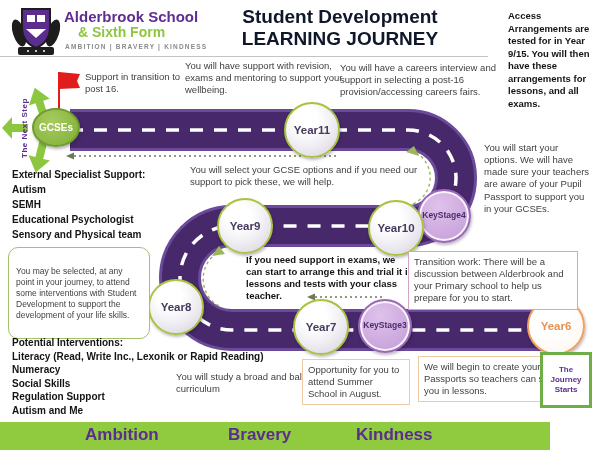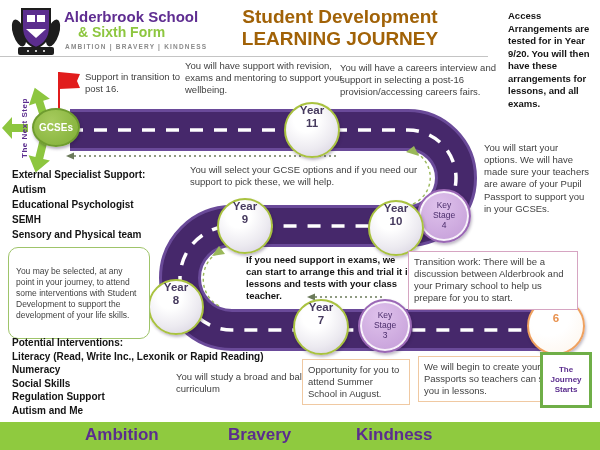--- a/index.html
+++ b/index.html
@@ -3,64 +3,64 @@
 <meta charset="utf-8">
 <style>
   * { margin:0; padding:0; box-sizing:border-box; }
   body { font-family:"Liberation Sans", sans-serif; background:#fff; }
   .canvas { position:relative; width:600px; height:450px; background:#fff; overflow:hidden; }
 
   
   .school-name  { position:absolute; left:64px; top:8px;  font-size:15px; font-weight:bold; color:#5f2d91; }
   .school-sub   { position:absolute; left:78px; top:24px; font-size:14px; font-weight:bold; color:#8dc63f; }
   .school-tag   { position:absolute; left:65px; top:43px; font-size:6.5px; color:#8a8a8a; letter-spacing:1.2px; font-weight:bold; }
-  .title        { position:absolute; left:200px; top:6px; width:280px; text-align:center; color:#a16207; font-weight:bold; font-size:19px; line-height:22px; }
+  .title        { position:absolute; left:200px; top:6px; width:280px; text-align:center; color:#0f172a; font-weight:bold; font-size:19px; line-height:22px; }
   .divider      { position:absolute; left:0; top:56px; width:488px; height:1px; background:#c4c4c4; }
 
   
   .note { position:absolute; font-size:9.5px; color:#3f3f3f; line-height:1.28; z-index:5; }
   .note.bold { font-weight:bold; color:#141414; }
   .box  { background:#fff; border:1px solid #ccc; padding:4px 5px; }
   .box.orange { border-color:#f0c9a2; }
   .box.pink   { border-color:#d6a5c2; }
   .box.green-round { border:1.5px solid #9fc46a; border-radius:10px; padding:18px 7px; }
 
   .list-block { position:absolute; font-size:10px; font-weight:bold; color:#141414; z-index:5; }
   .list-block div { line-height:15px; }
   .list-block.tight div { line-height:13.5px; }
 
   
   .road-svg { position:absolute; left:0; top:0; z-index:1; }
 
   
   .yc { position:absolute; width:56px; height:56px; border-radius:50%; z-index:4;
         background:radial-gradient(circle at 38% 30%, #ffffff 25%, #eceaf0 62%, #d2ccdc);
-        border:2.5px solid #a9c23f; display:flex; flex-direction:column; align-items:center; justify-content:flex-start;
+        border:2.5px solid #a9c23f; display:flex; flex-direction:row; align-items:center; justify-content:center;
         font-weight:bold; color:#463a5e; box-shadow:1px 2px 3px rgba(40,20,60,.3); }
   .yc span { font-size:11.5px; line-height:1.1; }
   .yc.orange { border-color:#efa15f; color:#e8914e; background:radial-gradient(circle at 38% 30%, #ffffff 40%, #fdf4ea); width:58px; height:58px; }
   .ks { position:absolute; width:54px; height:54px; border-radius:50%; z-index:3;
         background:radial-gradient(circle at 40% 30%, #dfc2ec, #c29ad6);
         border:2px solid #9a68b5; box-shadow:inset 0 0 0 2px rgba(255,255,255,.85), 1px 2px 3px rgba(40,20,60,.3);
-        display:flex; flex-direction:column; align-items:center; justify-content:center; color:#4a2d6b; font-weight:normal; }
+        display:flex; flex-direction:row; align-items:center; justify-content:center; color:#4a2d6b; font-weight:bold; }
   .ks span { font-size:8.5px; line-height:1.15; }
   .gcse { position:absolute; left:32px; top:108px; width:48px; height:39px; border-radius:50%; z-index:4;
           background:radial-gradient(circle at 40% 32%, #a7cb5e, #7fae35); border:2px solid #6f9c2f;
           display:flex; align-items:center; justify-content:center; color:#fff; font-weight:bold; font-size:10px;
           box-shadow:1px 2px 3px rgba(40,20,60,.35); }
 
   .next-step { position:absolute; left:20px; top:94px; height:64px; writing-mode:vertical-rl; transform:rotate(180deg);
                font-size:8px; font-weight:bold; color:#5b2d8e; z-index:4; letter-spacing:.5px; }
 
   .journey-box { position:absolute; left:540px; top:352px; width:52px; height:56px; border:3px solid #6fae47;
                  background:#fff; z-index:5; display:flex; align-items:center; justify-content:center; text-align:center;
                  font-size:8px; font-weight:bold; color:#5b2d8e; line-height:1.25; padding:3px; }
 
   
-  .footer { position:absolute; left:0; top:422px; width:600px; height:28px; background:#8fca3f; z-index:6; }
+  .footer { position:absolute; left:0; top:422px; width:550px; height:28px; background:#8fca3f; z-index:6; }
   .footer span { position:absolute; top:3px; font-size:17px; font-weight:bold; color:#5b2d8e; }
 </style>
 </head>
 <body>
 
 <div class="canvas">
 
   <svg class="road-svg" width="60" height="58" viewBox="0 0 60 58" style="left:6px; top:3px; z-index:2;">
     <ellipse cx="13" cy="30" rx="6" ry="14" fill="#1d1d1d" transform="rotate(-18 13 30)"></ellipse>
     <ellipse cx="47" cy="30" rx="6" ry="14" fill="#1d1d1d" transform="rotate(18 47 30)"></ellipse>
@@ -148,34 +148,34 @@
   <div class="ks" style="left:358px; top:299px;">
     <span>Key</span>
     <span>Stage</span>
     <span>3</span>
   </div>
   <div class="yc orange" style="left:527px; top:297px;">
     <span>Year</span>
     <span>6</span>
   </div>
 
-  <div class="note bold" style="left:508px; top:10px; width:86px; line-height:1.32;">Access Arrangements are tested for in Year 9/20. You will then have these arrangements for lessons, and all exams.</div>
+  <div class="note bold" style="left:508px; top:10px; width:86px; line-height:1.32;">Access Arrangements are tested for in Year 9/15. You will then have these arrangements for lessons, and all exams.</div>
   <div class="note" style="left:85px; top:71px; width:112px;">Support in transition to post 16.</div>
   <div class="note" style="left:185px; top:60px; width:172px;">You will have support with revision, exams and mentoring to support your wellbeing.</div>
   <div class="note" style="left:340px; top:62px; width:162px;">You will have a careers interview and support in selecting a post-16 provision/accessing careers fairs.</div>
   <div class="note" style="left:484px; top:142px; width:108px;">You will start your options. We will have made sure your teachers are aware of your Pupil Passport to support you in your GCSEs.</div>
   <div class="note" style="left:190px; top:164px; width:248px;">You will select your GCSE options and if you need our support to pick these, we will help.</div>
   <div class="note bold" style="left:246px; top:254px; width:168px;">If you need support in exams, we can start to arrange this and trial it in lessons and tests with your class teacher.</div>
   <div class="note box pink" style="left:408px; top:251px; width:170px;">Transition work: There will be a discussion between Alderbrook and your Primary school to help us prepare for you to start.</div>
 
   <div class="list-block" style="left:12px; top:167px;">
     <div>External Specialist Support:</div>
     <div>Autism</div>
+    <div>SEMH</div>
     <div>Educational Psychologist</div>
-    <div>SEMH</div>
     <div>Sensory and Physical team</div>
   </div>
 
   <div class="note box green-round" style="left:8px; top:247px; width:142px; font-size:8.5px;">You may be selected, at any point in your journey, to attend some interventions with Student Development to support the development of your life skills.</div>
 
   <div class="list-block tight" style="left:12px; top:336px;">
     <div>Potential Interventions:</div>
     <div>Literacy (Read, Write Inc., Lexonik or Rapid Reading)</div>
     <div>Numeracy</div>
     <div>Social Skills</div>

